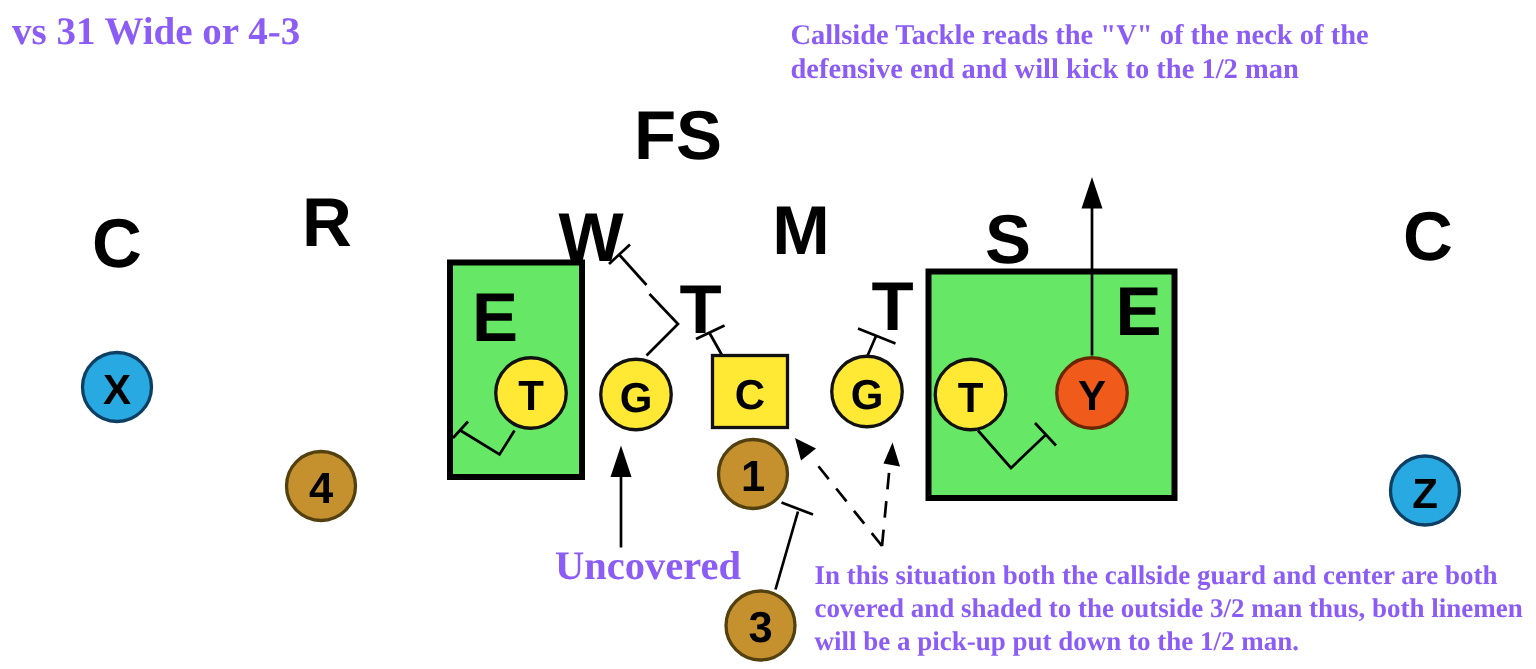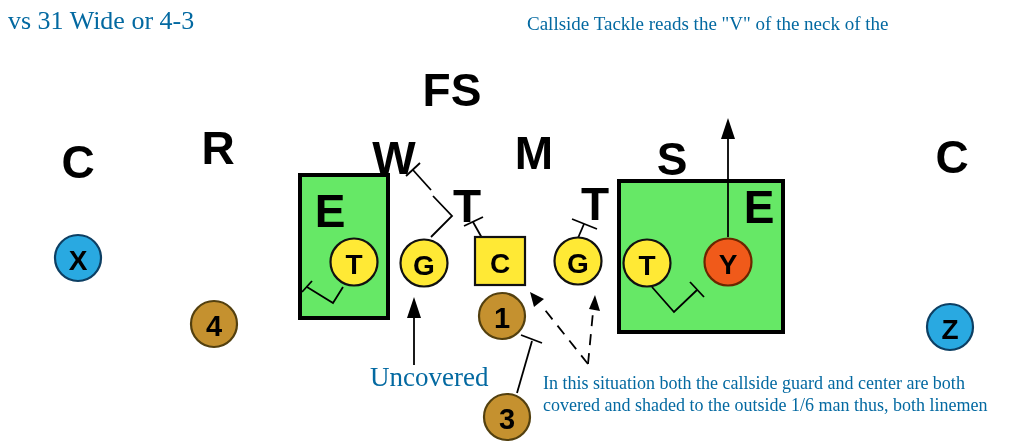--- a/index.html
+++ b/index.html
@@ -1,19 +1,19 @@
 <!DOCTYPE html>
 <html><head>
 <meta charset="utf-8">
 <style>
   html,body{margin:0;padding:0;background:#fff;}
   .stage{position:relative;width:1024px;height:446px;background:#ffffff;overflow:hidden;
          font-family:"Liberation Sans",sans-serif;}
   svg.layer{position:absolute;left:0;top:0;width:1024px;height:446px;}
-  .txt{position:absolute;color:#0369a1;font-family:"Liberation Serif",serif;}
+  .txt{position:absolute;color:#8b5cf6;font-family:"Liberation Serif",serif;font-weight:bold;}
   .title{left:8px;top:6px;font-size:26px;white-space:nowrap;}
   .note-top{left:527px;top:12px;font-size:19px;line-height:23px;}
   .note-bottom{left:543px;top:372px;font-size:18px;line-height:22px;}
   .uncovered{left:370px;top:362px;font-size:27px;white-space:nowrap;}
   
   text{text-anchor:middle;fill:#000;}
   .pos{font-family:"Liberation Sans",sans-serif;font-weight:700;font-size:46px;}
   .glyph{font-family:"Liberation Sans",sans-serif;font-weight:700;font-size:28px;}
   .num{font-family:"Liberation Sans",sans-serif;font-weight:700;font-size:29px;}
   .ln{stroke:#000;stroke-width:1.8;fill:none;}
@@ -139,22 +139,24 @@
     <g>
       <circle class="gc" cx="507" cy="417" r="23" fill="#C5912F"></circle>
       <text class="num" x="507" y="419" dominant-baseline="central">3</text>
     </g>
   </svg>
 
   <div class="txt title">vs 31 Wide or 4-3</div>
 
   <div class="txt note-top">
     <div>Callside Tackle reads the "V" of the neck of the</div>
+    <div>defensive end and will kick to the 1/2 man</div>
   </div>
 
   <div class="txt uncovered">Uncovered</div>
 
   <div class="txt note-bottom">
     <div>In this situation both the callside guard and center are both</div>
-    <div>covered and shaded to the outside 1/6 man thus, both linemen</div>
+    <div>covered and shaded to the outside 3/2 man thus, both linemen</div>
+    <div>will be a pick-up put down to the 1/2 man.</div>
   </div>
 
 </div>
 
 </body></html>

